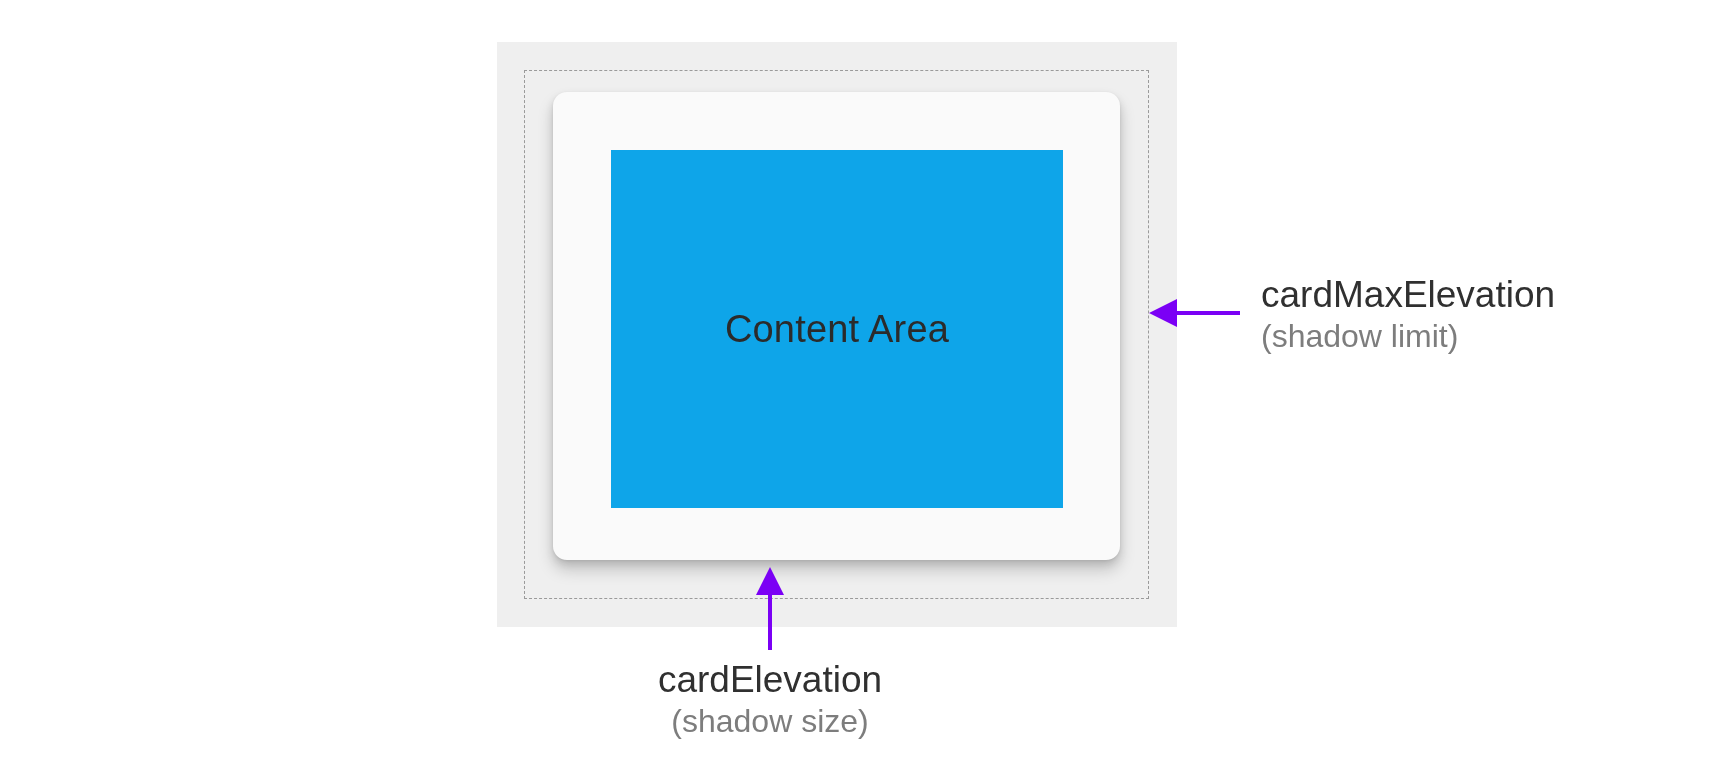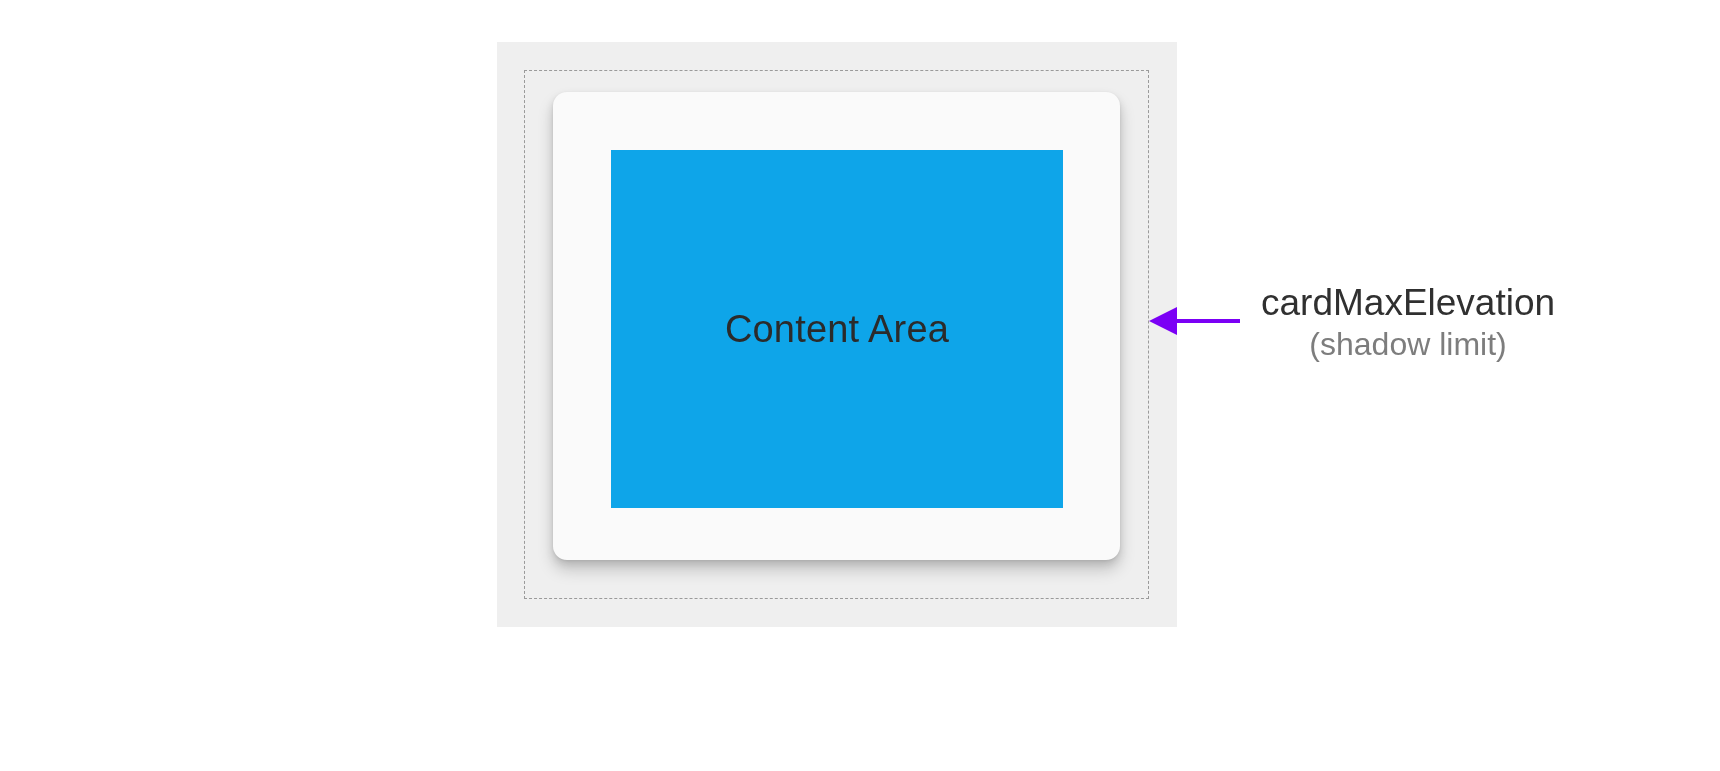--- a/index.html
+++ b/index.html
@@ -76,24 +76,23 @@
     font-size: 38px;
     color: #2b2b2b;
     letter-spacing: 0.2px;
     white-space: nowrap;
   }
 
   
   .anno-right {
     position: absolute;
     left: 1145px;
-    top: 304px;
+    top: 296px;
     display: flex;
     align-items: flex-start;
-    text-align: center;
   }
   .anno-right-text {
     margin-left: 20px;
     margin-top: -22px;
   }
   .anno-title {
     font-size: 37px;
     color: #303030;
     line-height: 1.16;
     white-space: nowrap;
@@ -145,14 +144,24 @@
     <svg class="arrow-svg" width="96" height="34" viewBox="0 0 96 34">
       <line x1="95" y1="17" x2="30" y2="17" stroke="#7B00F5" stroke-width="4"></line>
       <polygon points="4,17 32,3 32,31" fill="#7B00F5"></polygon>
     </svg>
     <div class="anno-right-text">
       <div class="anno-title">cardMaxElevation</div>
       <div class="anno-sub">(shadow limit)</div>
     </div>
   </div>
 
+  <div class="anno-bottom">
+    <svg class="arrow-svg" width="34" height="86" viewBox="0 0 34 86" style="margin: 0 auto;">
+      <line x1="17" y1="85" x2="17" y2="28" stroke="#7B00F5" stroke-width="4"></line>
+      <polygon points="17,2 31,30 3,30" fill="#7B00F5"></polygon>
+    </svg>
+    <div class="anno-bottom-text">
+      <div class="anno-title">cardElevation</div>
+      <div class="anno-sub">(shadow size)</div>
+    </div>
+  </div>
 
 </div>
 
 </body></html>

